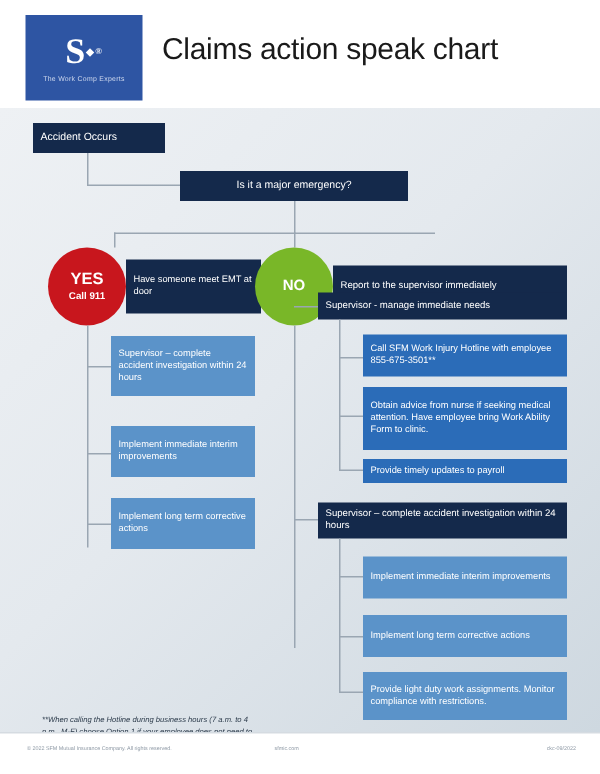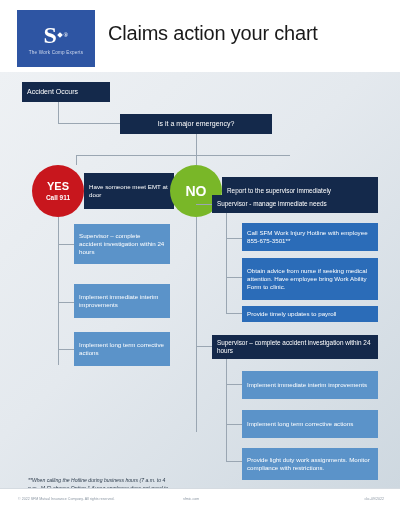--- a/index.html
+++ b/index.html
@@ -62,21 +62,21 @@
   .circle{
     position:absolute;border-radius:50%;
     display:flex;flex-direction:column;
     align-items:center;justify-content:center;
     color:#ffffff;text-align:center;
   }
   .c-red{background:#c8161d;text-align:right;}
   .c-green{background:#79b728;}
   .c-yes{font-size:11px;font-weight:bold;line-height:1;}
   .c-sub{font-size:6.5px;font-weight:bold;margin-top:2px;}
-  .c-no{font-size:14px;font-weight:bold;line-height:1;}
+  .c-no{font-size:10px;font-weight:bold;line-height:1;}
   .conn{position:absolute;background:#9aa6b2;}
   .h{height:1px;}
   .v{width:1px;}
   
   #footnote{
     position:absolute;left:28px;top:404px;width:150px;
     font-size:5.1px;line-height:1.62;color:#2b3a4a;
     font-style:italic;
   }
   
@@ -96,21 +96,21 @@
 
   <div id="header">
     <div id="logo-box">
       <div id="logo-mark">
         <span>S</span>
         <span class="dot"></span>
         <span id="logo-reg">®</span>
       </div>
       <div id="logo-tag">The Work Comp Experts</div>
     </div>
-    <div id="page-title">Claims action your chart</div>
+    <div id="page-title">Claims action speak chart</div>
   </div>
 
   <div id="chart">
 
     <div class="conn v" style="left:58px;top:30px;height:22px;"></div>
     <div class="conn h" style="left:58px;top:51px;width:62px;"></div>
     <div class="conn v" style="left:196px;top:62px;height:22px;"></div>
     <div class="conn h" style="left:76px;top:83px;width:214px;"></div>
     <div class="conn v" style="left:76px;top:83px;height:10px;"></div>
     <div class="conn v" style="left:196px;top:83px;height:10px;"></div>

